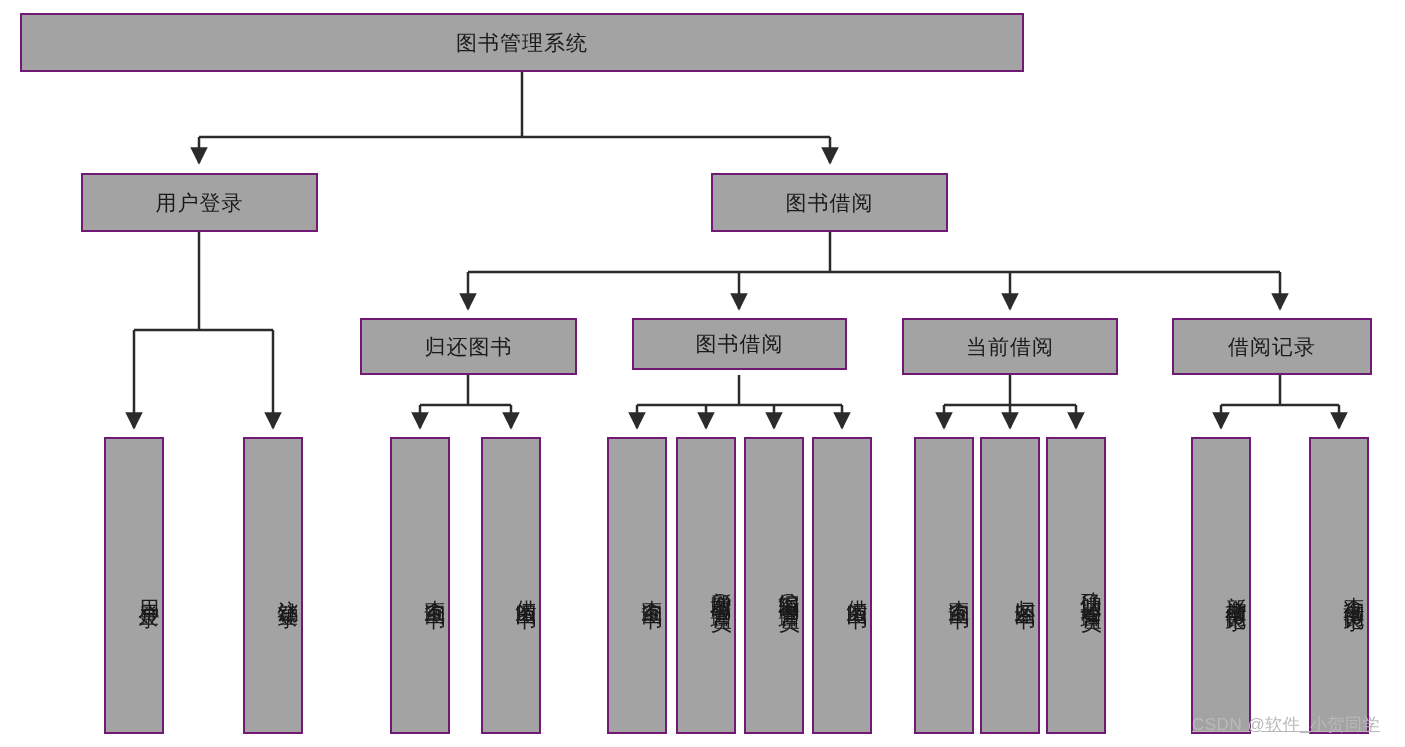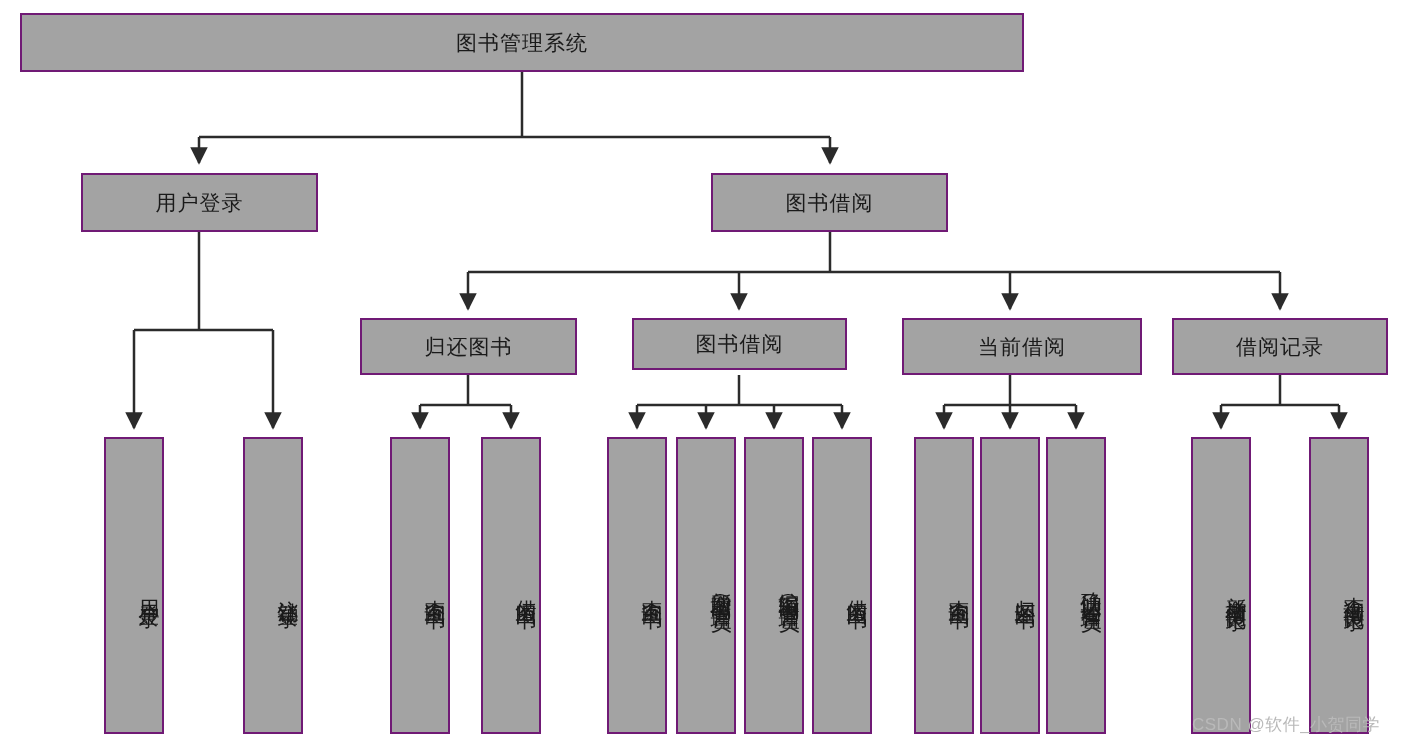--- a/index.html
+++ b/index.html
@@ -121,23 +121,23 @@
   <div class="node node-h" style="left:20px; top:13px; width:1004px; height:59px;">图书管理系统</div>
 
   <div class="node node-h" style="left:81px; top:173px; width:237px; height:59px;">用户登录</div>
 
   <div class="node node-h" style="left:711px; top:173px; width:237px; height:59px;">图书借阅</div>
 
   <div class="node node-h" style="left:360px; top:318px; width:217px; height:57px;">归还图书</div>
 
   <div class="node node-h" style="left:632px; top:318px; width:215px; height:52px;">图书借阅</div>
 
-  <div class="node node-h" style="left:902px; top:318px; width:240px; height:57px;">当前借阅</div>
+  <div class="node node-h" style="left:902px; top:318px; width:216px; height:57px;">当前借阅</div>
 
-  <div class="node node-h" style="left:1172px; top:318px; width:216px; height:57px;">借阅记录</div>
+  <div class="node node-h" style="left:1172px; top:318px; width:200px; height:57px;">借阅记录</div>
 
   <div class="node node-v" style="left:104px; top:437px; width:60px; height:297px;">用户登录</div>
 
   <div class="node node-v" style="left:243px; top:437px; width:60px; height:297px;">注销登录</div>
 
   <div class="node node-v" style="left:390px; top:437px; width:60px; height:297px;">查询图书</div>
 
   <div class="node node-v" style="left:481px; top:437px; width:60px; height:297px;">借阅图书</div>
 
   <div class="node node-v" style="left:607px; top:437px; width:60px; height:297px;">查询图书</div>
@@ -151,15 +151,15 @@
   <div class="node node-v" style="left:914px; top:437px; width:60px; height:297px;">查询图书</div>
 
   <div class="node node-v" style="left:980px; top:437px; width:60px; height:297px;">归还图书</div>
 
   <div class="node node-v topalign" style="left:1046px; top:437px; width:60px; height:297px;">确认归还（管理员）</div>
 
   <div class="node node-v" style="left:1191px; top:437px; width:60px; height:297px;">新增借阅记录</div>
 
   <div class="node node-v" style="left:1309px; top:437px; width:60px; height:297px;">查询借阅记录</div>
 
-  <div class="watermark" style="left:1192px; top:713px;">CSDN @软件_小贺同学</div>
+  <div class="watermark" style="left:1192px; top:713px;text-decoration:underline;">CSDN @软件_小贺同学</div>
 
 </div>
 
 </body></html>

